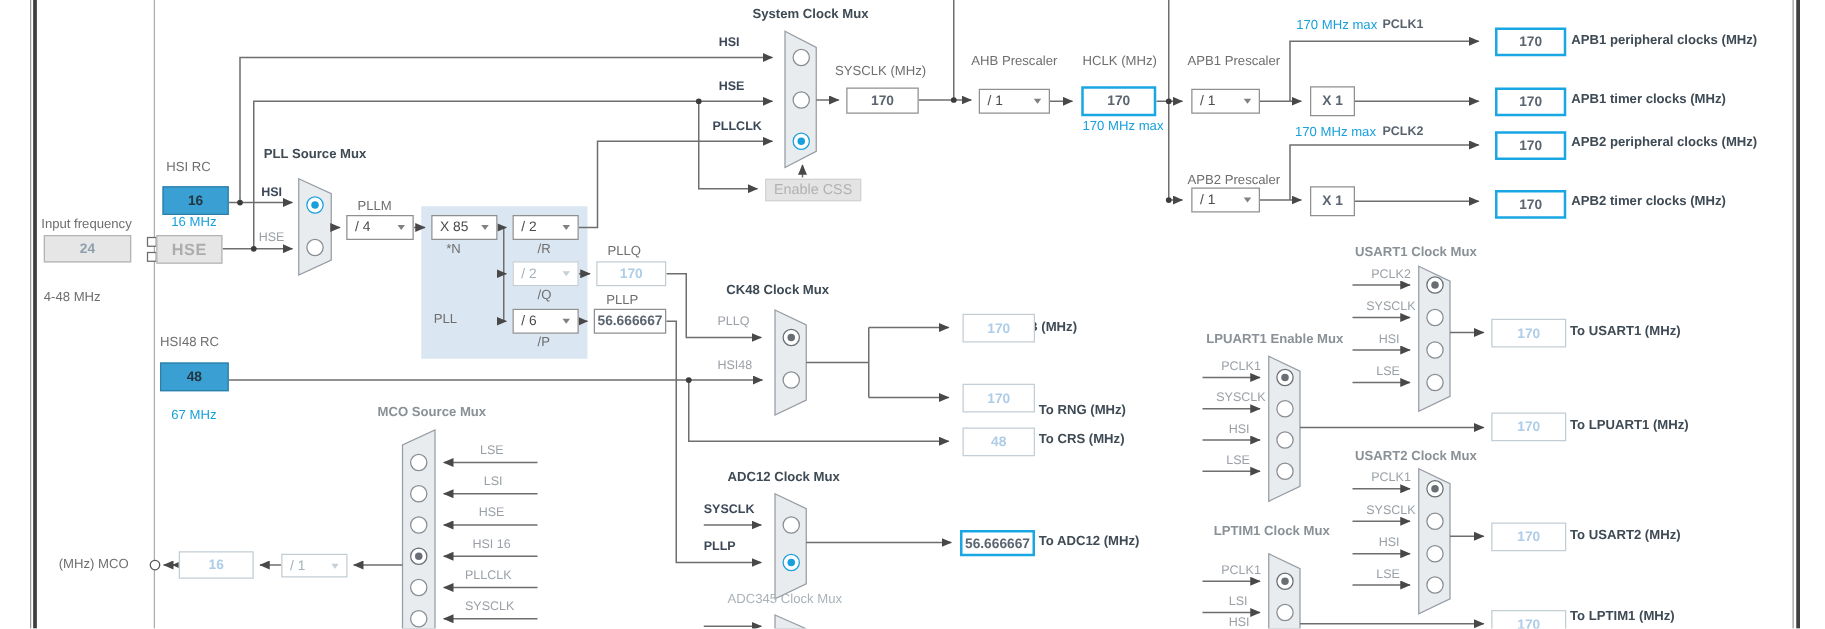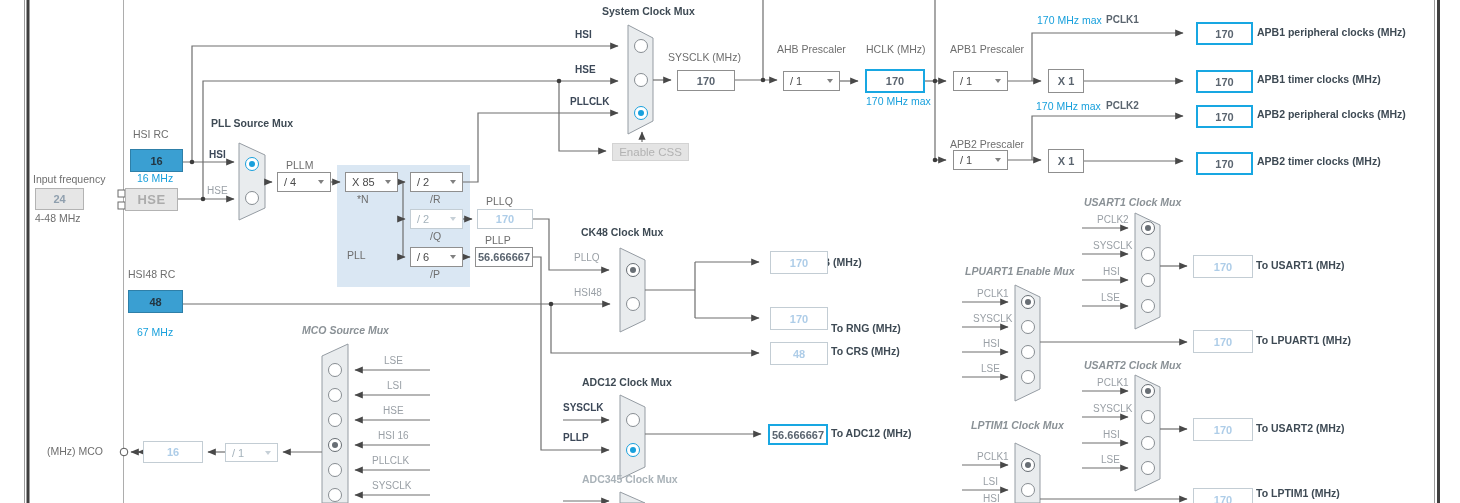--- a/index.html
+++ b/index.html
@@ -1,21 +1,21 @@
 <!DOCTYPE html>
 <html><head>
 <meta charset="utf-8">
 <style>
   html,body{margin:0;padding:0;background:#fff;}
   .stage{position:relative;width:1460px;height:503px;background:#fff;overflow:hidden;
          font-family:"Liberation Sans",sans-serif;}
   .lbl{position:absolute;font-size:10.5px;color:#6e6e6e;white-space:nowrap;line-height:12px;}
   .b{font-weight:bold;color:#3e4a54;}
-  .bg2{font-weight:bold;color:#8a9196;font-style:italic;}
-  .bgf{font-weight:bold;color:#a9b2b8;}
+  .bg2{font-weight:bold;color:#8a9196;}
+  .bgf{font-weight:normal;color:#a9b2b8;}
   .blue{color:#18a0dc;}
   .inp{font-weight:bold;color:#3c4858;font-size:10px;}
   .dk{color:#5a646e;font-weight:bold;font-size:10px;}
   .ing{color:#9aa0a6;font-size:10px;}
   .vbox{position:absolute;box-sizing:border-box;background:#fff;border:1px solid #8f8f8f;
         color:#5b6570;font-size:11px;display:flex;align-items:center;justify-content:center;font-weight:bold;}
   .vb-blue{border:2px solid #18a7e2;}
   .vb-dis{border:1px solid #c3cdd4;color:#aecde8;}
   .vb-src{background:#3a9fd2;border:1px solid #2e7fa8;color:#233642;}
   .vb-gray{background:#e6e6e6;border:1px solid #b3b3b3;color:#8f9fae;}
@@ -163,21 +163,21 @@
   <span class="lbl b" style="left:581px;top:226px">CK48 Clock Mux</span>
   <span class="lbl b" style="left:582px;top:376px">ADC12 Clock Mux</span>
   <span class="lbl bgf" style="left:582px;top:473px">ADC345 Clock Mux</span>
   <span class="lbl bg2" style="left:302px;top:324px">MCO Source Mux</span>
   <span class="lbl bg2" style="left:1084px;top:196px">USART1 Clock Mux</span>
   <span class="lbl bg2" style="left:965px;top:265px">LPUART1 Enable Mux</span>
   <span class="lbl bg2" style="left:1084px;top:359px">USART2 Clock Mux</span>
   <span class="lbl bg2" style="left:971px;top:419px">LPTIM1 Clock Mux</span>
 
   <span class="lbl" style="left:33px;top:173px">Input frequency</span>
-  <span class="lbl" style="left:35px;top:212px">4-48 MHz</span>
+  <span class="lbl" style="left:35px;top:232px">4-48 MHz</span>
   <span class="lbl" style="left:133px;top:128px">HSI RC</span>
   <span class="lbl" style="left:128px;top:268px">HSI48 RC</span>
   <span class="lbl blue" style="left:137px;top:172px">16 MHz</span>
   <span class="lbl blue" style="left:137px;top:326px">67 MHz</span>
 
   <span class="lbl" style="left:286px;top:159px">PLLM</span>
   <span class="lbl" style="left:357px;top:193px">*N</span>
   <span class="lbl" style="left:430px;top:193px">/R</span>
   <span class="lbl" style="left:430px;top:230px">/Q</span>
   <span class="lbl" style="left:430px;top:268px">/P</span>
@@ -242,21 +242,21 @@
   <span class="lbl ing" style="left:1093px;top:403px">SYSCLK</span>
   <span class="lbl ing" style="left:1103px;top:429px">HSI</span>
   <span class="lbl ing" style="left:1101px;top:454px">LSE</span>
   <span class="lbl b" style="left:1256px;top:422px">To USART2 (MHz)</span>
 
   <span class="lbl ing" style="left:977px;top:451px">PCLK1</span>
   <span class="lbl ing" style="left:983px;top:476px">LSI</span>
   <span class="lbl ing" style="left:983px;top:493px">HSI</span>
   <span class="lbl b" style="left:1256px;top:487px">To LPTIM1 (MHz)</span>
 
-  <div class="vbox vb-gray" style="left:35px;top:188px;width:49px;height:22px">24</div>
+  <div class="vbox vb-gray" style="left:35px;top:188px;width:70px;height:22px">24</div>
   <div class="vbox vb-src" style="left:130px;top:149px;width:53px;height:23px">16</div>
   <div class="vbox vb-gray hse-txt" style="left:125px;top:188px;width:53px;height:23px">HSE</div>
   <div class="vbox vb-src" style="left:128px;top:290px;width:55px;height:23px">48</div>
 
   <div class="vbox vb-dis" style="left:477px;top:209px;width:56px;height:20px">170</div>
   <div class="vbox" style="left:475px;top:247px;width:58px;height:20px">56.666667</div>
 
   <div class="vbox" style="left:677px;top:70px;width:58px;height:21px">170</div>
   <div class="vbox vb-blue" style="left:865px;top:69px;width:60px;height:24px">170</div>
   <div class="vbox" style="left:1048px;top:69px;width:36px;height:24px">X 1</div>

